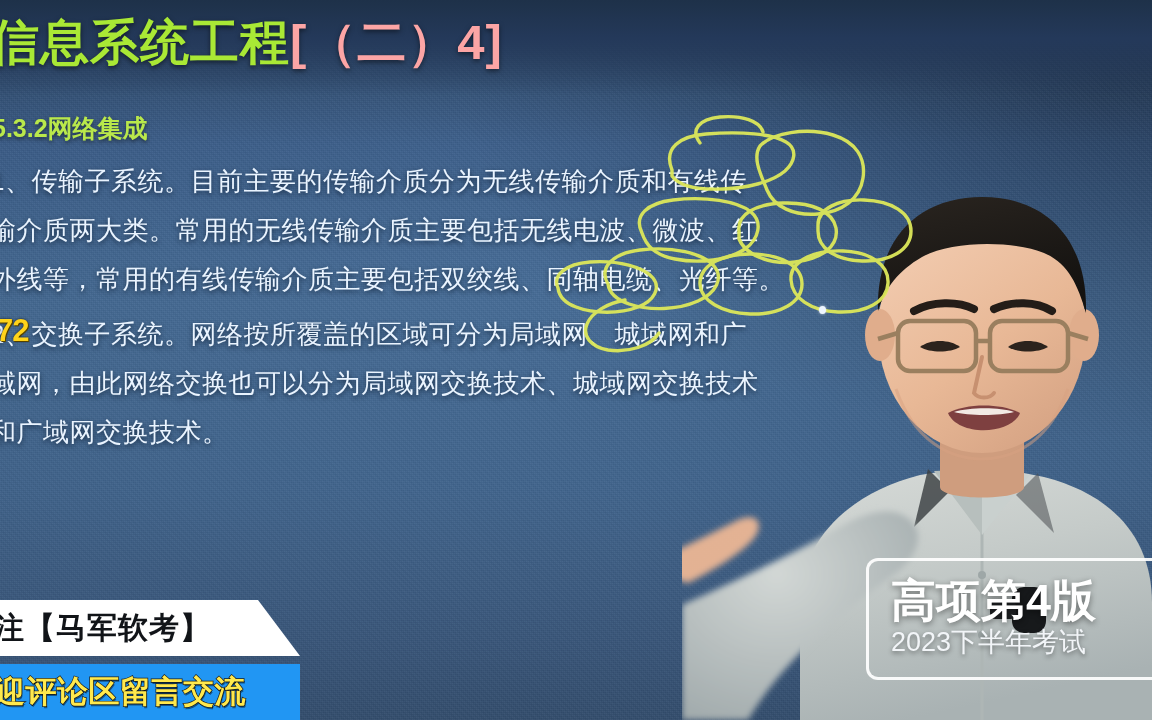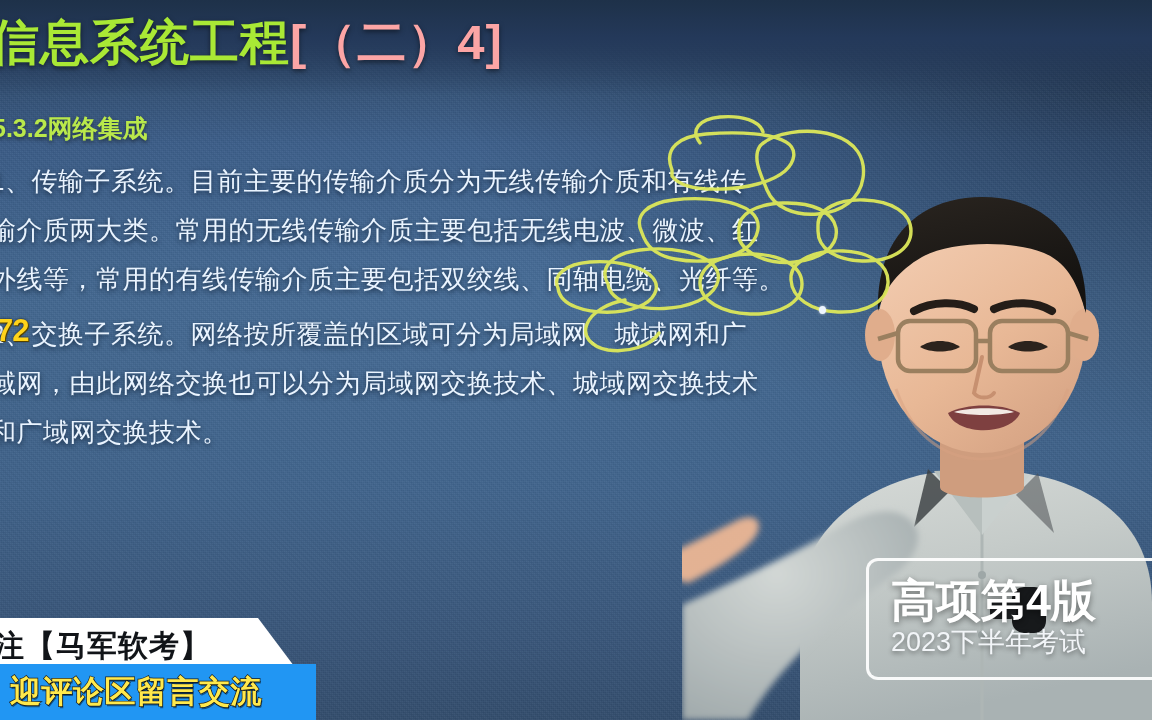--- a/index.html
+++ b/index.html
@@ -83,38 +83,37 @@
   
   .presenter{
     position:absolute;right:0;bottom:0;
     width:470px;height:585px;
     z-index:4;
     overflow:hidden;
   }
 
   
   .banner-white{
-    position:absolute;left:0;bottom:46px;
+    position:absolute;left:0;bottom:64px;
     width:300px;height:56px;
     background:#ffffff;
     clip-path:polygon(0 0, 258px 0, 300px 100%, 0 100%);
     display:flex;align-items:center;
     z-index:8;
   }
   .banner-white span{
     color:#111418;font-size:30px;font-weight:800;
     margin-left:-6px;white-space:nowrap;letter-spacing:1px;
   }
   .banner-blue{
     position:absolute;left:0;bottom:0;
     width:300px;height:56px;
     background:#2196f3;
     display:flex;align-items:center;
     z-index:8;
-    padding-left:16px;
   }
   .banner-blue span{
     color:#ffe94d;font-size:31px;font-weight:800;
     margin-left:-6px;white-space:nowrap;letter-spacing:.5px;
     -webkit-text-stroke:1.4px #1a1a1a;
     paint-order:stroke fill;
     text-shadow:1px 2px 0 rgba(0,0,0,.45);
   }
 
   

